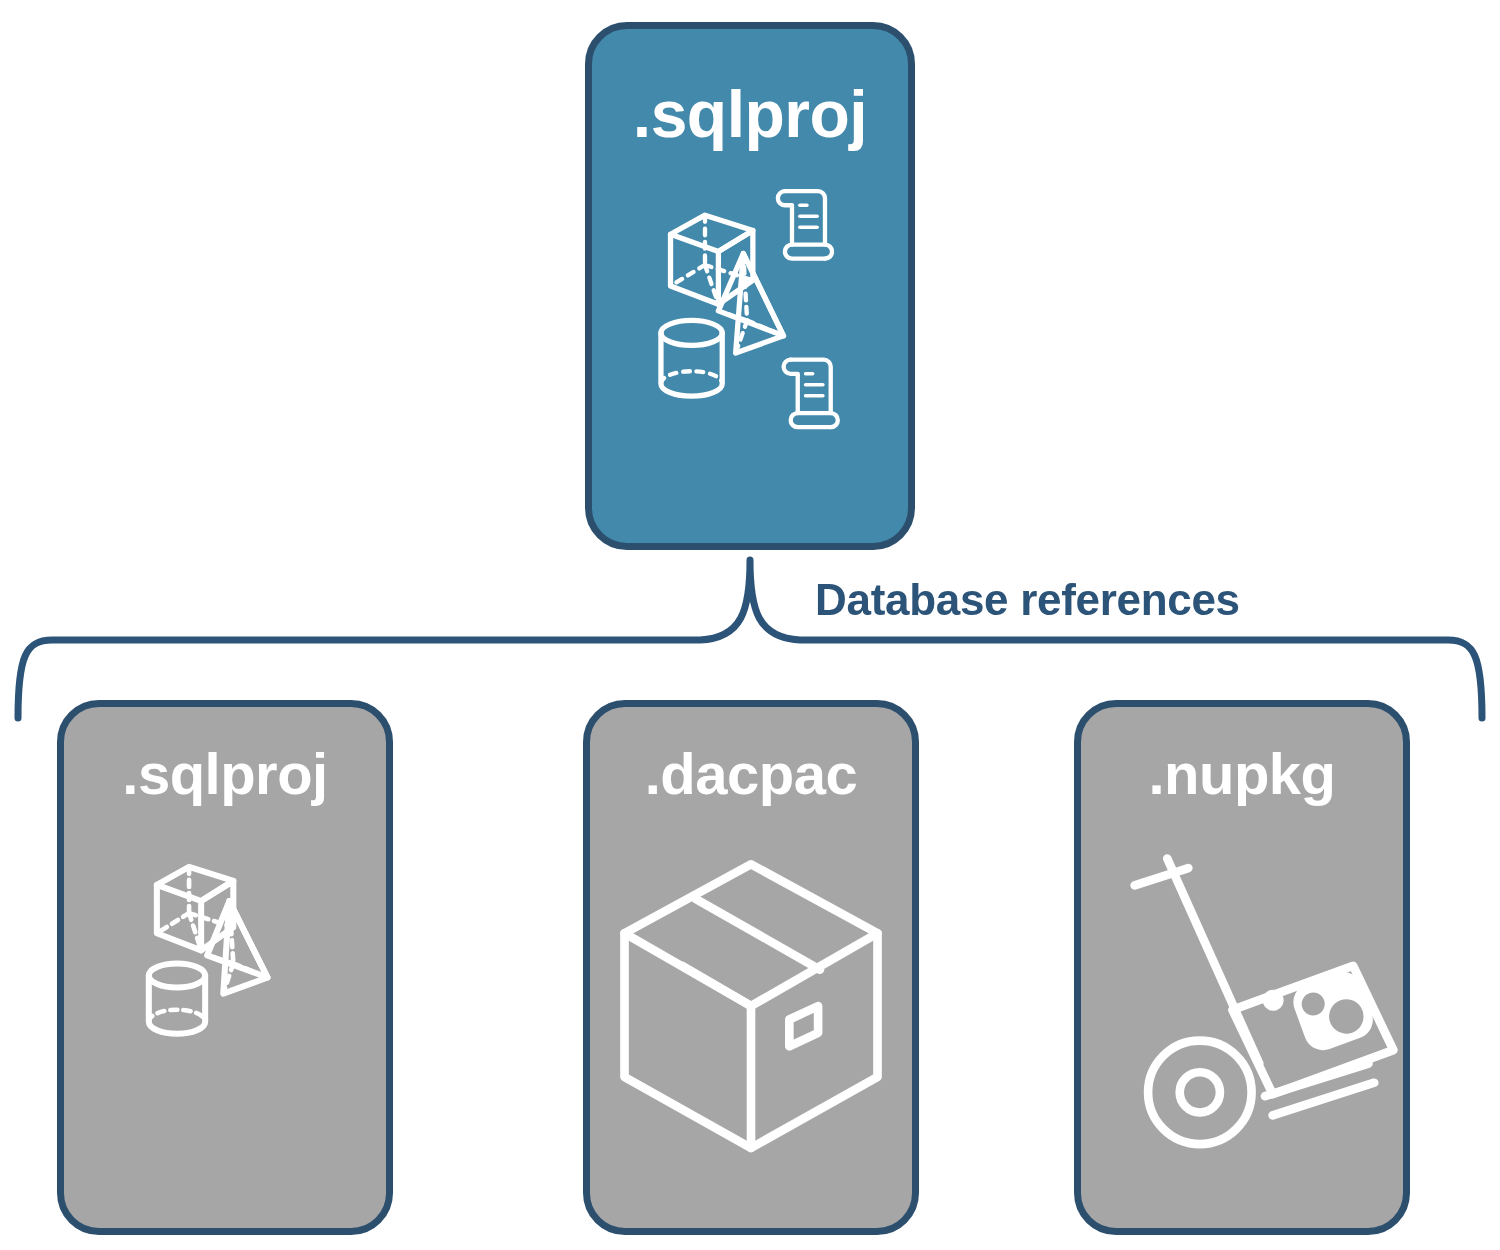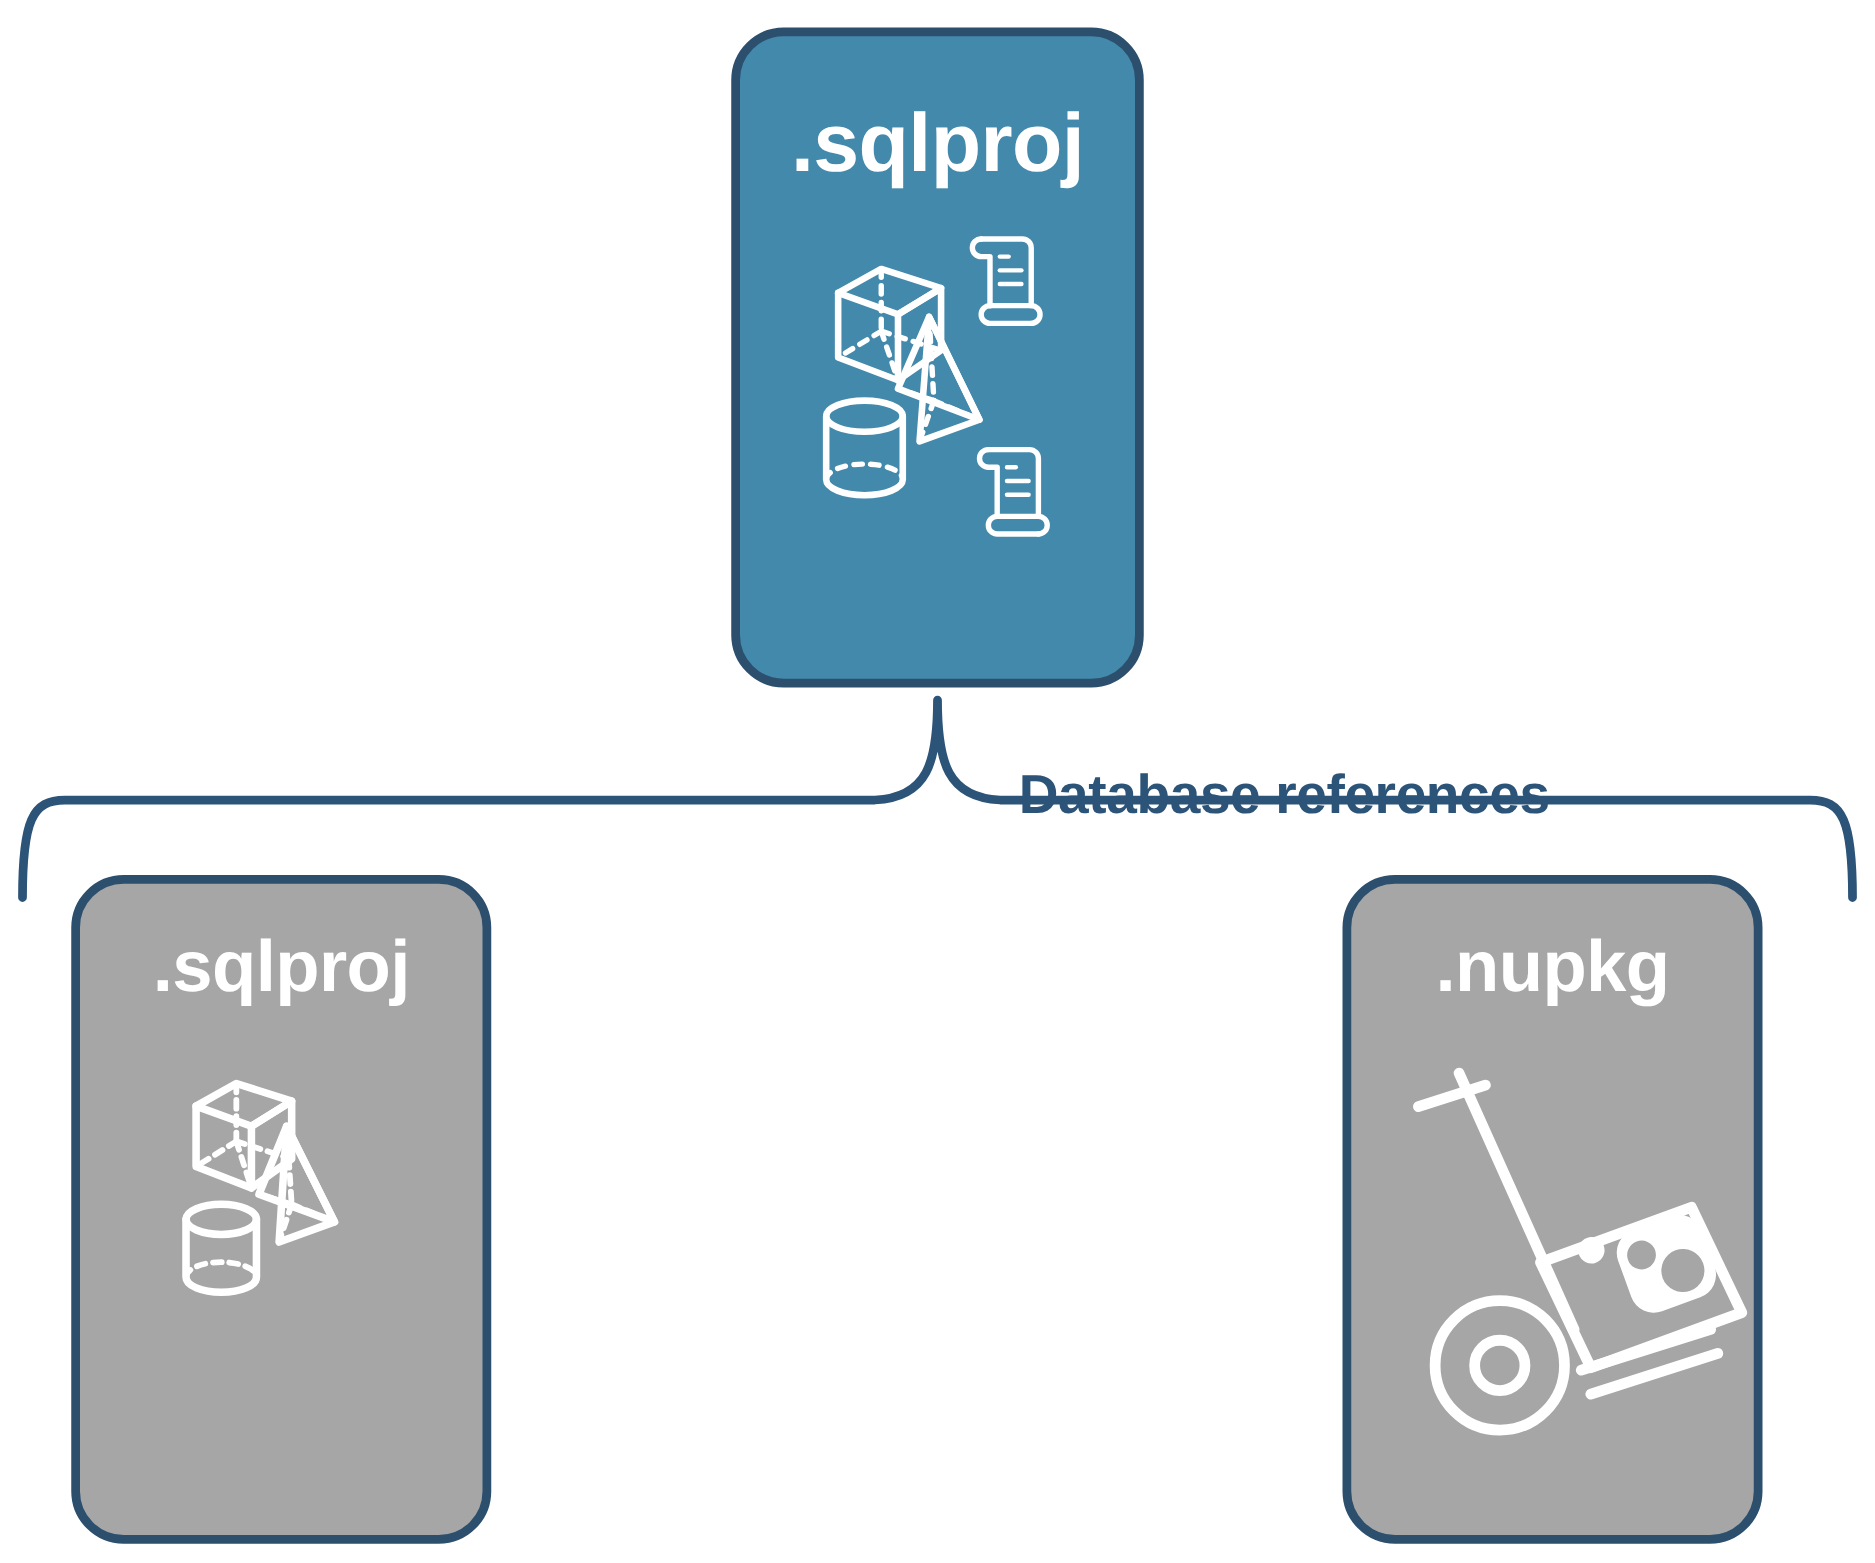--- a/index.html
+++ b/index.html
@@ -82,21 +82,20 @@
     position: absolute;
     left: 815px;
     top: 578px;
     font-size: 44px;
     font-weight: bold;
     color: #2c5478;
     letter-spacing: -0.3px;
     white-space: nowrap;
     line-height: 1;
     user-select: none;
-    margin-top: 36px;
   }
 </style>
 </head>
 <body>
 
 <div id="stage">
 
   <div class="card primary" id="card-top">
     <div class="card-title">.sqlproj</div>
     <div class="card-art">
@@ -209,20 +208,40 @@
             <ellipse cx="38" cy="122" rx="28" ry="12"></ellipse>
             <path d="M10 122 L10 168 A28 12 0 0 0 66 168 L66 122"></path>
             <path d="M10 168 A28 12 0 0 1 66 168" stroke-dasharray="7 6" stroke-width="4.6"></path>
           </g>
 
         </g>
       </svg>
     </div>
   </div>
 
+  <div class="card secondary" id="card-dacpac">
+    <div class="card-title">.dacpac</div>
+    <div class="card-art">
+      <svg viewBox="0 0 336 375" preserveAspectRatio="xMidYMid meet" aria-hidden="true">
+        <g fill="none" stroke="#ffffff" stroke-width="9" stroke-linecap="round" stroke-linejoin="round">
+
+          <polygon points="168,38 300,110 300,260 168,334 36,260 36,110"></polygon>
+
+          <line x1="168" y1="186" x2="168" y2="334"></line>
+          <line x1="36" y1="110" x2="168" y2="186"></line>
+          <line x1="300" y1="110" x2="168" y2="186"></line>
+
+          <polyline points="110,74 240,148"></polyline>
+          <polyline points="168,186 96,144"></polyline>
+
+          <polygon points="208,200 238,186 238,214 208,228"></polygon>
+        </g>
+      </svg>
+    </div>
+  </div>
 
   <div class="card secondary" id="card-nupkg">
     <div class="card-title">.nupkg</div>
     <div class="card-art">
       <svg viewBox="0 0 336 375" preserveAspectRatio="xMidYMid meet" aria-hidden="true">
         <g fill="none" stroke="#ffffff" stroke-width="9" stroke-linecap="round" stroke-linejoin="round">
 
           <line x1="56" y1="60" x2="112" y2="42"></line>
 
           <line x1="90" y1="32" x2="186" y2="246"></line>

